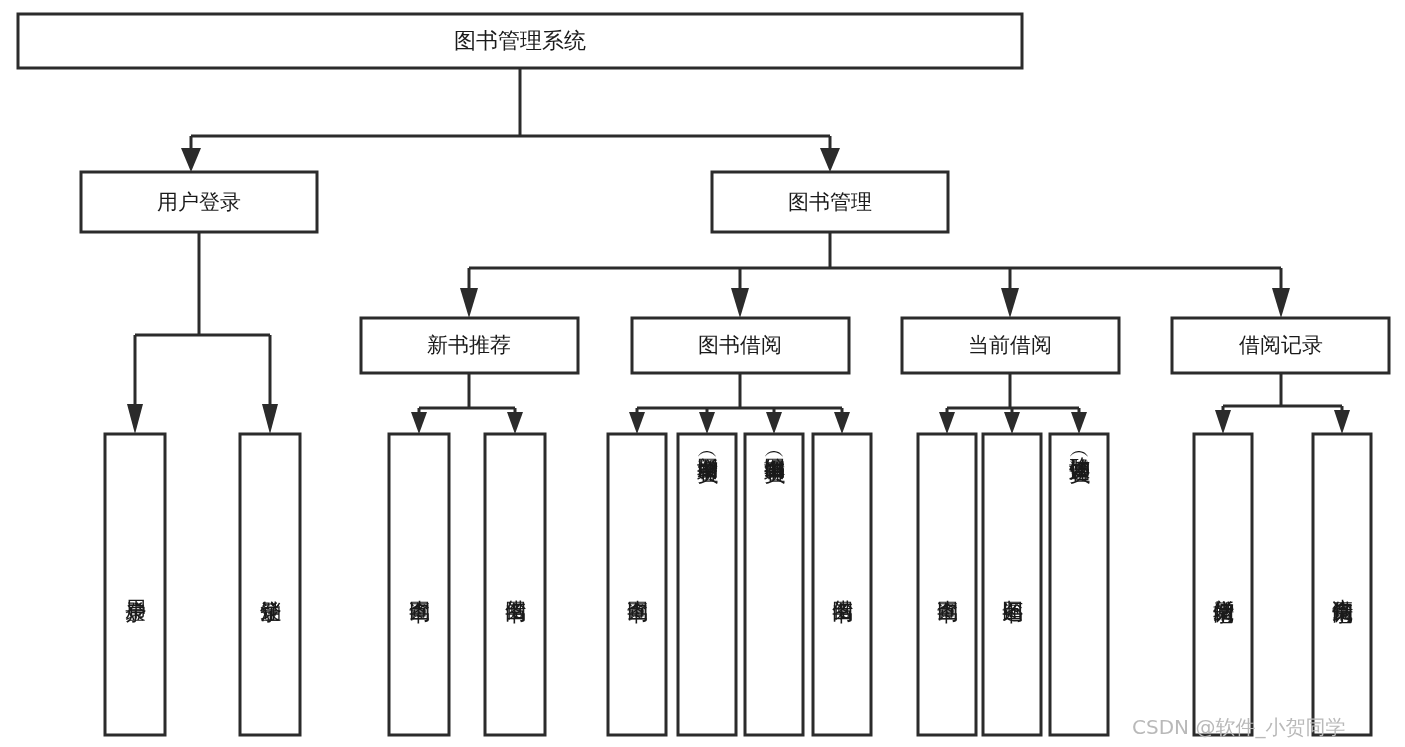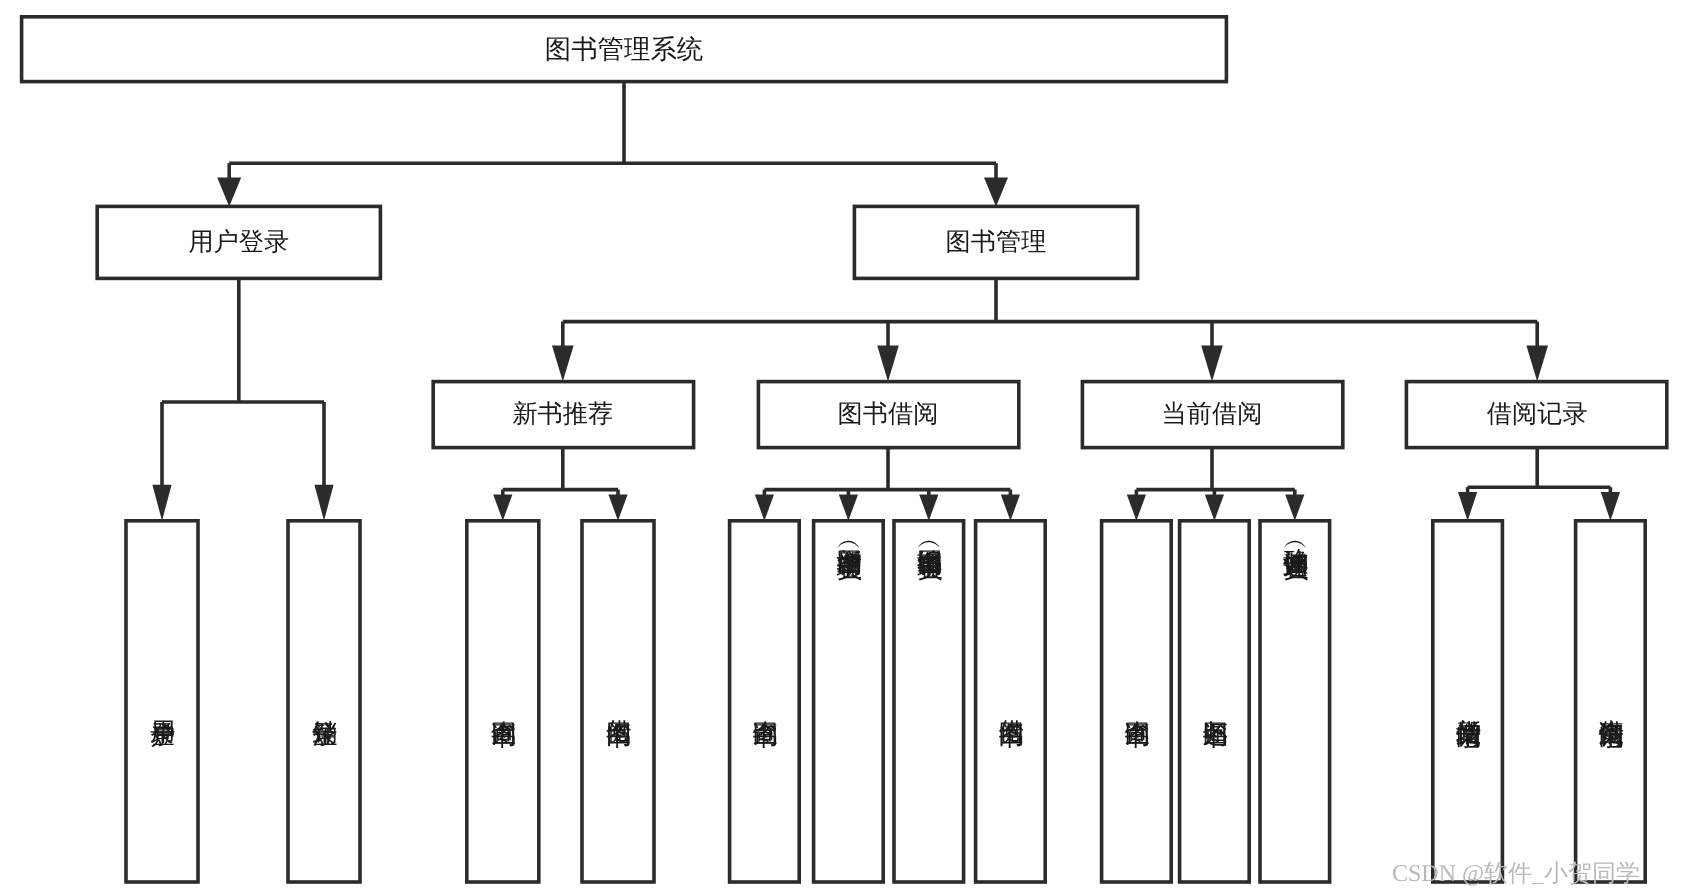--- a/index.html
+++ b/index.html
@@ -244,15 +244,15 @@
   </div>
 
   <div class="vlabel-wrap" style="left:1194px; top:434px; width:58px; height:301px;">
     <span class="vlabel">新增借阅记录</span>
   </div>
 
   <div class="vlabel-wrap" style="left:1313px; top:434px; width:58px; height:301px;">
     <span class="vlabel">查询借阅记录</span>
   </div>
 
-  <div class="watermark" style="left:1160px; top:714px;font-family:Liberation Serif, serif;">CSDN @软件_小贺同学</div>
+  <div class="watermark" style="left:1132px; top:714px;">CSDN @软件_小贺同学</div>
 
 </div>
 
 </body></html>

